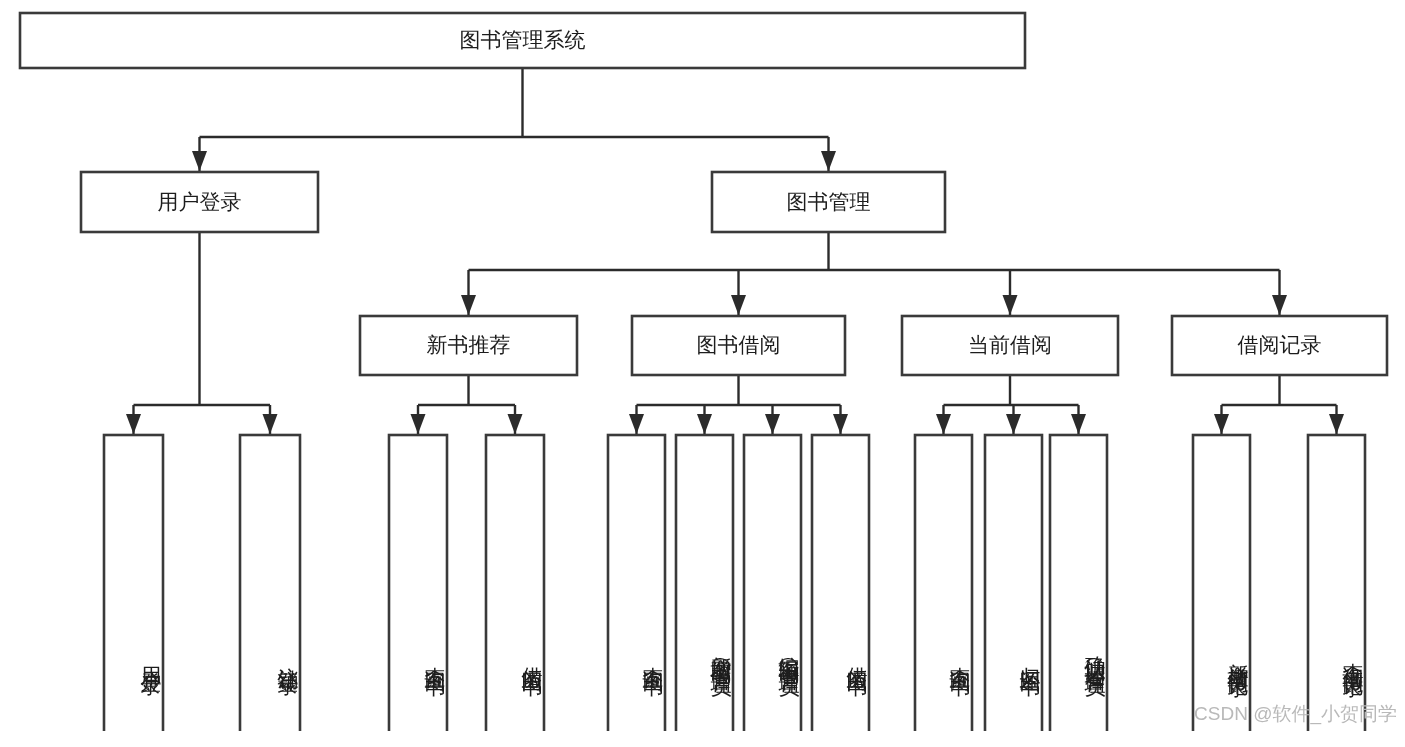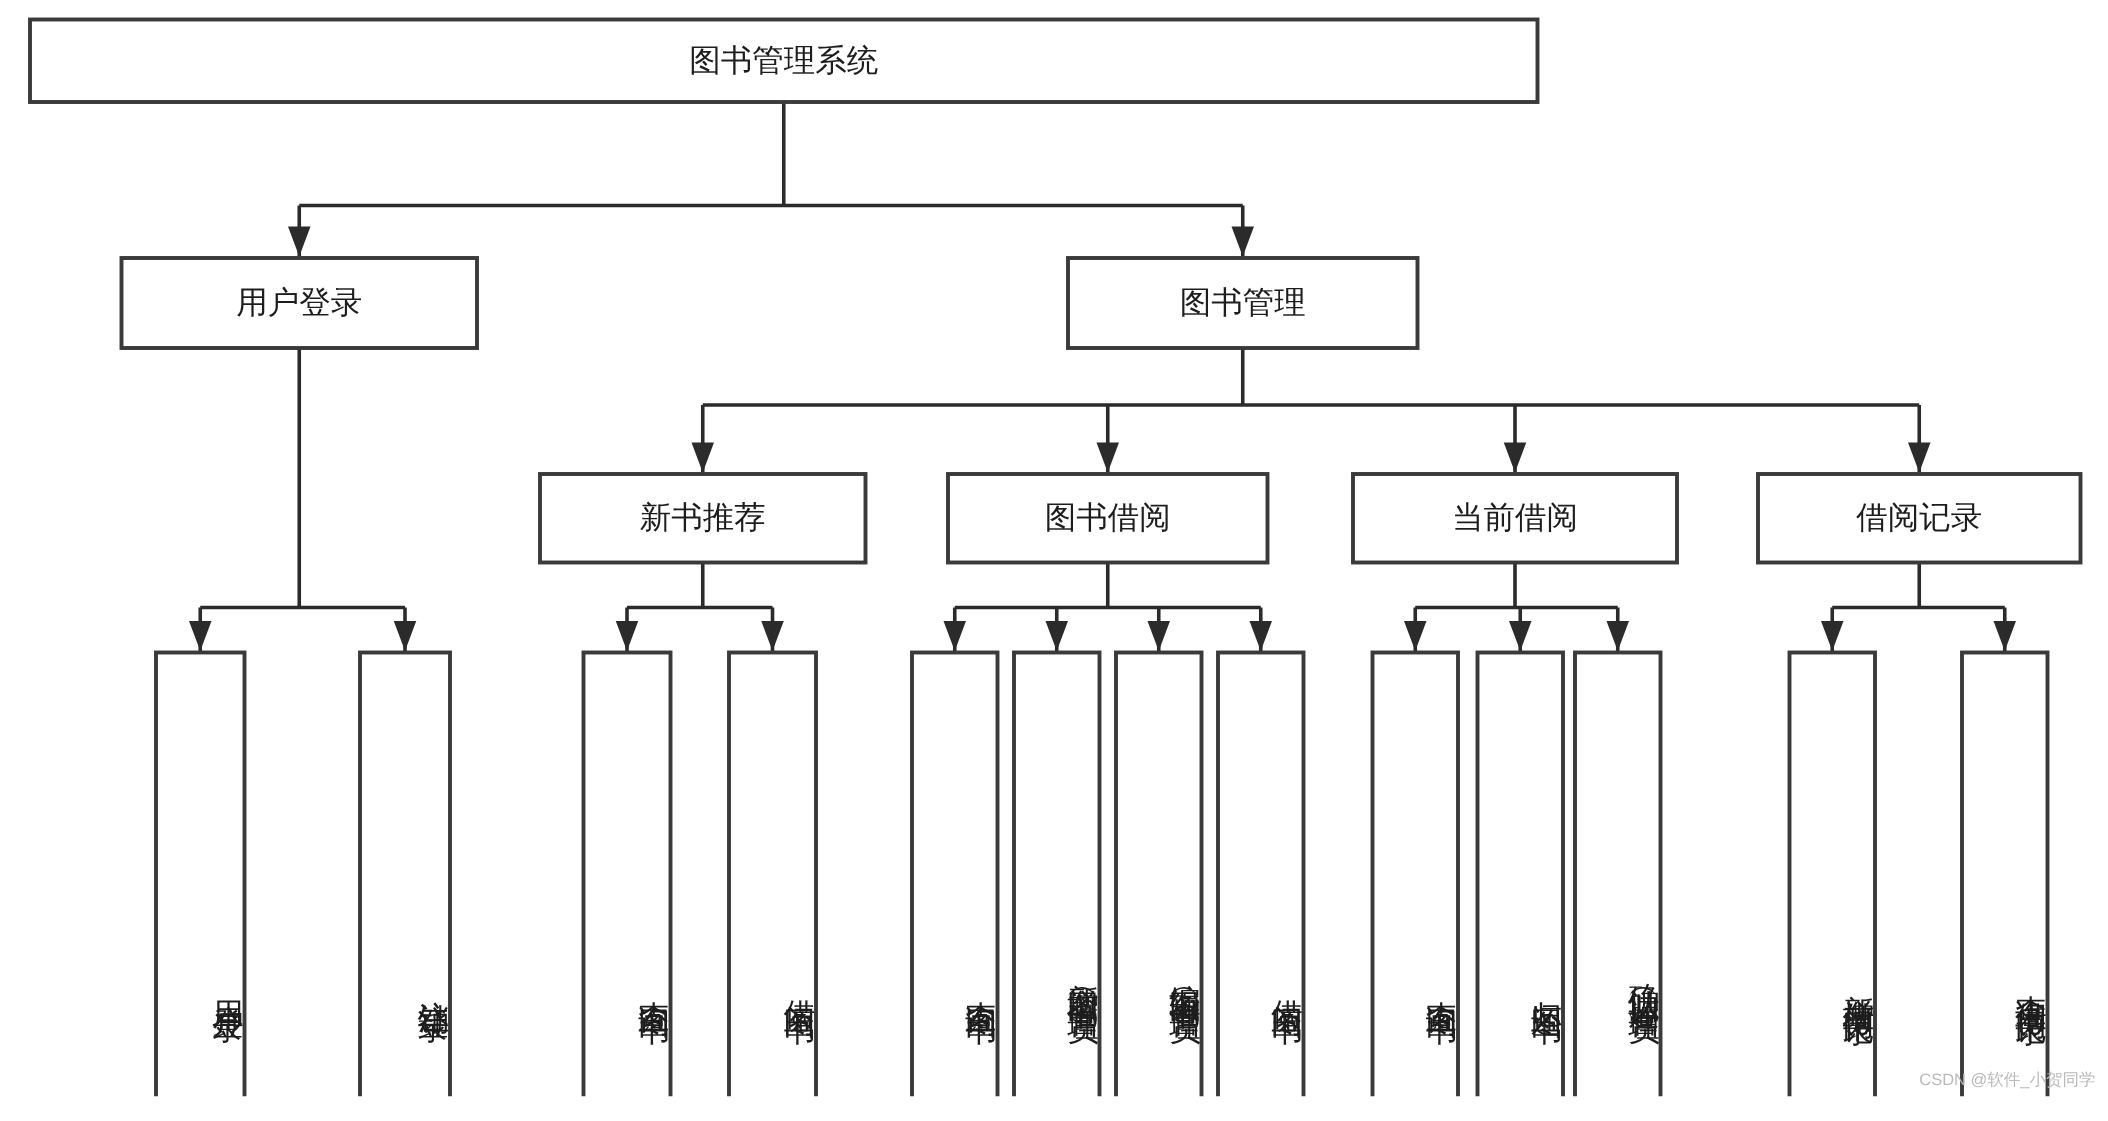--- a/index.html
+++ b/index.html
@@ -64,21 +64,21 @@
     display: flex;
     align-items: flex-start;
     justify-content: center;
     pointer-events: none;
   }
   .watermark {
     position: absolute;
     right: 8px;
     bottom: 4px;
     font-family: "Liberation Sans", "DejaVu Sans", sans-serif;
-    font-size: 11px;
+    font-size: 19px;
     color: #b9b9b9;
     white-space: nowrap;
   }
 </style>
 </head>
 <body>
 
 <div id="diagram-root">
 
   <svg id="flow" viewBox="0 0 1405 747">

